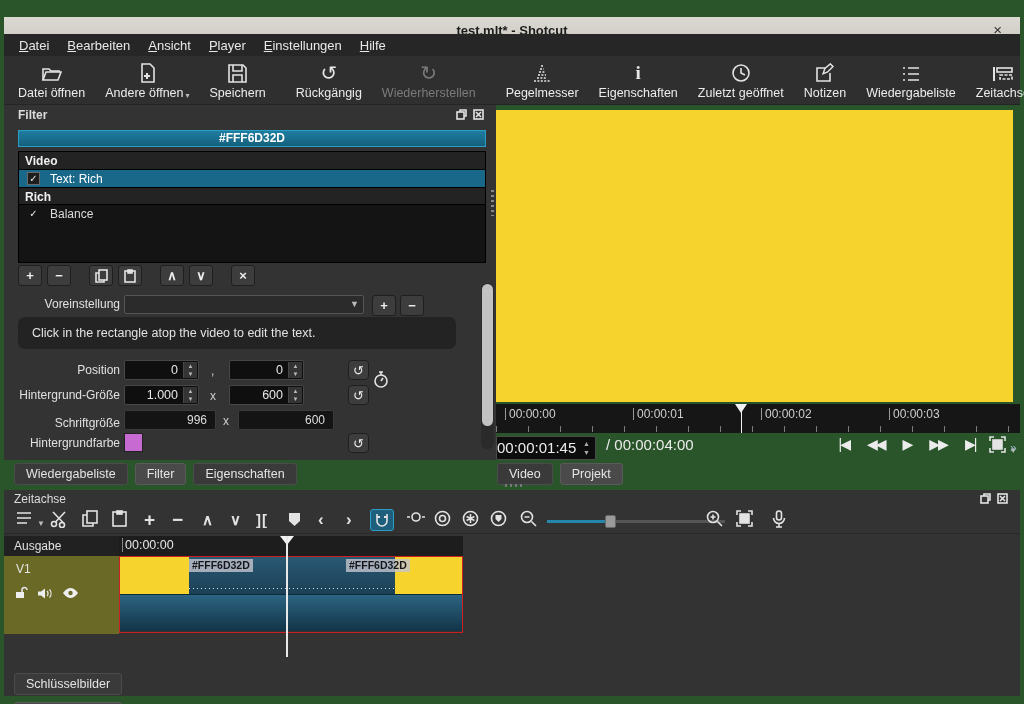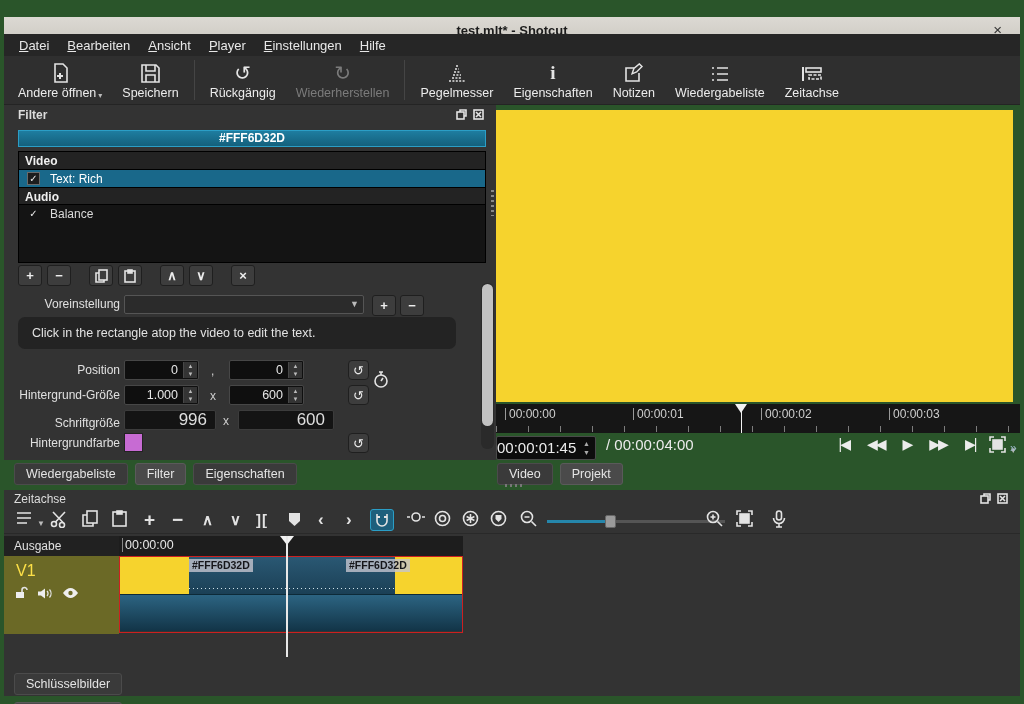--- a/index.html
+++ b/index.html
@@ -63,21 +63,21 @@
 
   #hint-box { left:14px; top:212px; width:438px; height:32px; background:#232323; border-radius:7px;
     color:#e2e2e2; font-size:12.5px; display:flex; align-items:center; padding-left:14px; }
 
   .field-row { position:absolute; left:0; width:480px; height:20px; }
   .spin { position:absolute; height:20px; background:#0f0f0f; border:1px solid #474747; border-radius:2px;
     color:#e6e6e6; font-size:12.5px; text-align:right; padding-right:20px; line-height:18px; }
   .spin .arrows { position:absolute; right:1px; top:1px; width:14px; height:16px; background:#343434;
     border-left:1px solid #474747; color:#bbb; font-size:6px; line-height:8px; text-align:center; padding:0; }
   .plain-field { position:absolute; height:20px; background:#141414; border:1px solid #3c3c3c; border-radius:2px;
-    color:#dedede; font-size:17px; text-align:right; padding-right:8px; line-height:18px; }
+    color:#dedede; font-size:12px; text-align:right; padding-right:8px; line-height:18px; }
   .joiner { position:absolute; color:#cfcfcf; font-size:12px; }
   .resetbtn { position:absolute; left:344px; width:21px; height:20px; background:#3d3d3d;
     border:1px solid #1f1f1f; border-radius:4px; color:#e8e8e8; font-size:13px;
     display:flex; align-items:center; justify-content:center; }
   #stopwatch { left:369px; top:266px; color:#cfcfcf; }
   #color-swatch { position:absolute; left:120px; top:0; width:19px; height:19px; border:1px solid #222; }
 
   #fscroll { left:477px; top:178px; width:13px; height:166px; background:#2a2a2a; border-radius:6px; }
   #fscroll .thumb { position:absolute; left:1px; top:1px; width:11px; height:142px; background:#c2c2c2; border-radius:6px; }
   .vdots { left:491px; top:190px; width:3px; height:26px;
@@ -118,21 +118,21 @@
   .tli.txt { line-height:20px; }
   .magnet-active { background:#1d5f7c; border:1px solid #2b9ec6; border-radius:3px; padding:0 3px; height:22px; display:flex; align-items:center; }
   #tl-slider { position:absolute; left:543px; top:12px; width:178px; height:3px; background:#555; }
   #tl-slider .fill { position:absolute; left:0; top:0; height:3px; width:62px; background:#2586ab; }
   #tl-slider .knob { position:absolute; left:58px; top:-5px; width:11px; height:13px; background:#9a9a9a; border:1px solid #666; border-radius:2px; }
 
   #out-header { left:0; top:46px; width:115px; height:20px; background:#212121; color:#e0e0e0;
     font-size:12px; padding:3px 0 0 10px; }
   #tl-ruler { left:115px; top:46px; width:344px; height:20px; background:#1d1d1d; color:#e6e6e6; font-size:12.5px; }
   #tl-ruler span { position:absolute; left:3px; top:2px; border-left:1px solid #888; padding-left:2px; }
-  #track-header { left:0; top:66px; width:115px; height:78px; color:#fde047; font-size:16px; }
+  #track-header { left:0; top:66px; width:115px; height:78px; color:#e5e5e5; font-size:12px; }
   #track-name { position:absolute; left:12px; top:6px; }
   #track-icons { position:absolute; left:10px; top:30px; display:flex; gap:9px; align-items:center; }
 
   #clip { left:115px; top:66px; width:344px; height:77px; border:1.5px solid #cc2020; }
   #clip .tophalf { position:absolute; left:0; top:0; width:100%; height:37px;
     background:linear-gradient(#2a5873,#1b4056); }
   #clip .bothalf { position:absolute; left:0; top:37px; width:100%; height:37px;
     background:linear-gradient(#2c6482,#123447); border-top:1px solid #0d2a38; }
   .thumb-y { position:absolute; top:0; height:37px; }
   .dotline { position:absolute; left:69px; top:31px; width:207px; height:1px;
@@ -157,20 +157,29 @@
   <span class="menu-item">Bearbeiten</span>
   <span class="menu-item">Ansicht</span>
   <span class="menu-item">Player</span>
   <span class="menu-item">Einstellungen</span>
   <span class="menu-item">Hilfe</span>
 </div>
 
 <div id="toolbar" class="abs">
   <div class="tbtn">
     <span class="ticon">
+      <svg class="ic" width="22" height="18" viewBox="0 0 22 18">
+          <path d="M2 15V4h6l2 2h9"></path>
+          <path d="M2 15l3-8h15l-3 8z"></path>
+        </svg>
+      </span>
+    <span class="tlabel">Datei öffnen</span>
+  </div>
+  <div class="tbtn">
+    <span class="ticon">
       <svg class="ic" width="18" height="20" viewBox="0 0 18 20">
           <path d="M4 1h8l4 4v14H4z"></path>
           <path d="M6 13h6M9 10v6" stroke-width="2"></path>
         </svg>
       </span>
     <span style="display:flex;align-items:flex-end">
         <span class="tlabel">Andere öffnen</span>
         <span class="mini-caret">▾</span>
       </span>
   </div>
@@ -203,20 +212,29 @@
           <path d="M2 17h16M5 14h10M6 11h8M7 8h6M8 5h4M9 2h2" stroke-dasharray="2 1.4"></path>
         </svg>
       </span>
     <span class="tlabel">Pegelmesser</span>
   </div>
   <div class="tbtn">
     <span class="ticon">
         <span class="glyph bigi"></span>
       </span>
     <span class="tlabel">Eigenschaften</span>
+  </div>
+  <div class="tbtn">
+    <span class="ticon">
+      <svg class="ic" width="20" height="20" viewBox="0 0 20 20">
+          <circle cx="10" cy="10" r="8"></circle>
+          <path d="M10 5v5l4 2"></path>
+        </svg>
+      </span>
+    <span class="tlabel">Zuletzt geöffnet</span>
   </div>
   <div class="tbtn">
     <span class="ticon">
       <svg class="ic" width="20" height="20" viewBox="0 0 20 20">
           <path d="M15 10v8H2V5h8"></path>
           <path d="M9 12l2-6 6-5 3 3-6 6z" transform="scale(0.9)"></path>
         </svg>
       </span>
     <span class="tlabel">Notizen</span>
   </div>
@@ -254,21 +272,21 @@
       </svg>
   </span>
   <div id="clip-header" class="abs">#FFF6D32D</div>
 
   <div id="filter-list" class="abs">
     <div class="flist-header">Video</div>
     <div class="flist-row selected">
       <span class="cb">✓</span>
       <span>Text: Rich</span>
     </div>
-    <div class="flist-header" style="border-top:1px solid #000;">Audio</div>
+    <div class="flist-header" style="border-top:1px solid #000;">Rich</div>
     <div class="flist-row">
       <span class="cb" style="background:none;border-color:transparent;">✓</span>
       <span>Balance</span>
     </div>
   </div>
 
   <div id="filter-ops" class="abs">
     <span class="opbtn">+</span>
     <span class="opbtn">−</span>
     <span class="opgap"></span>

